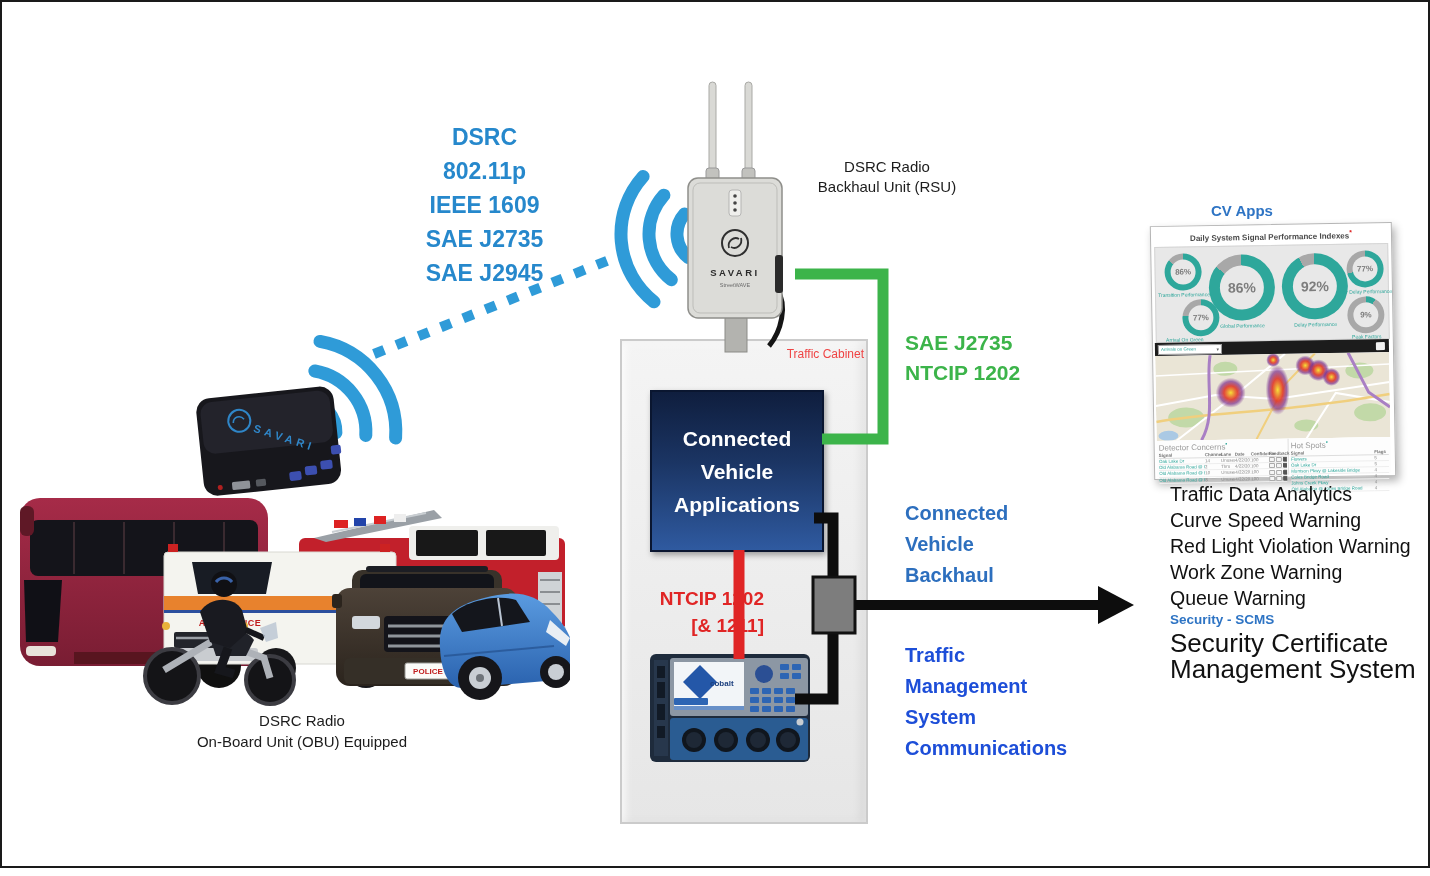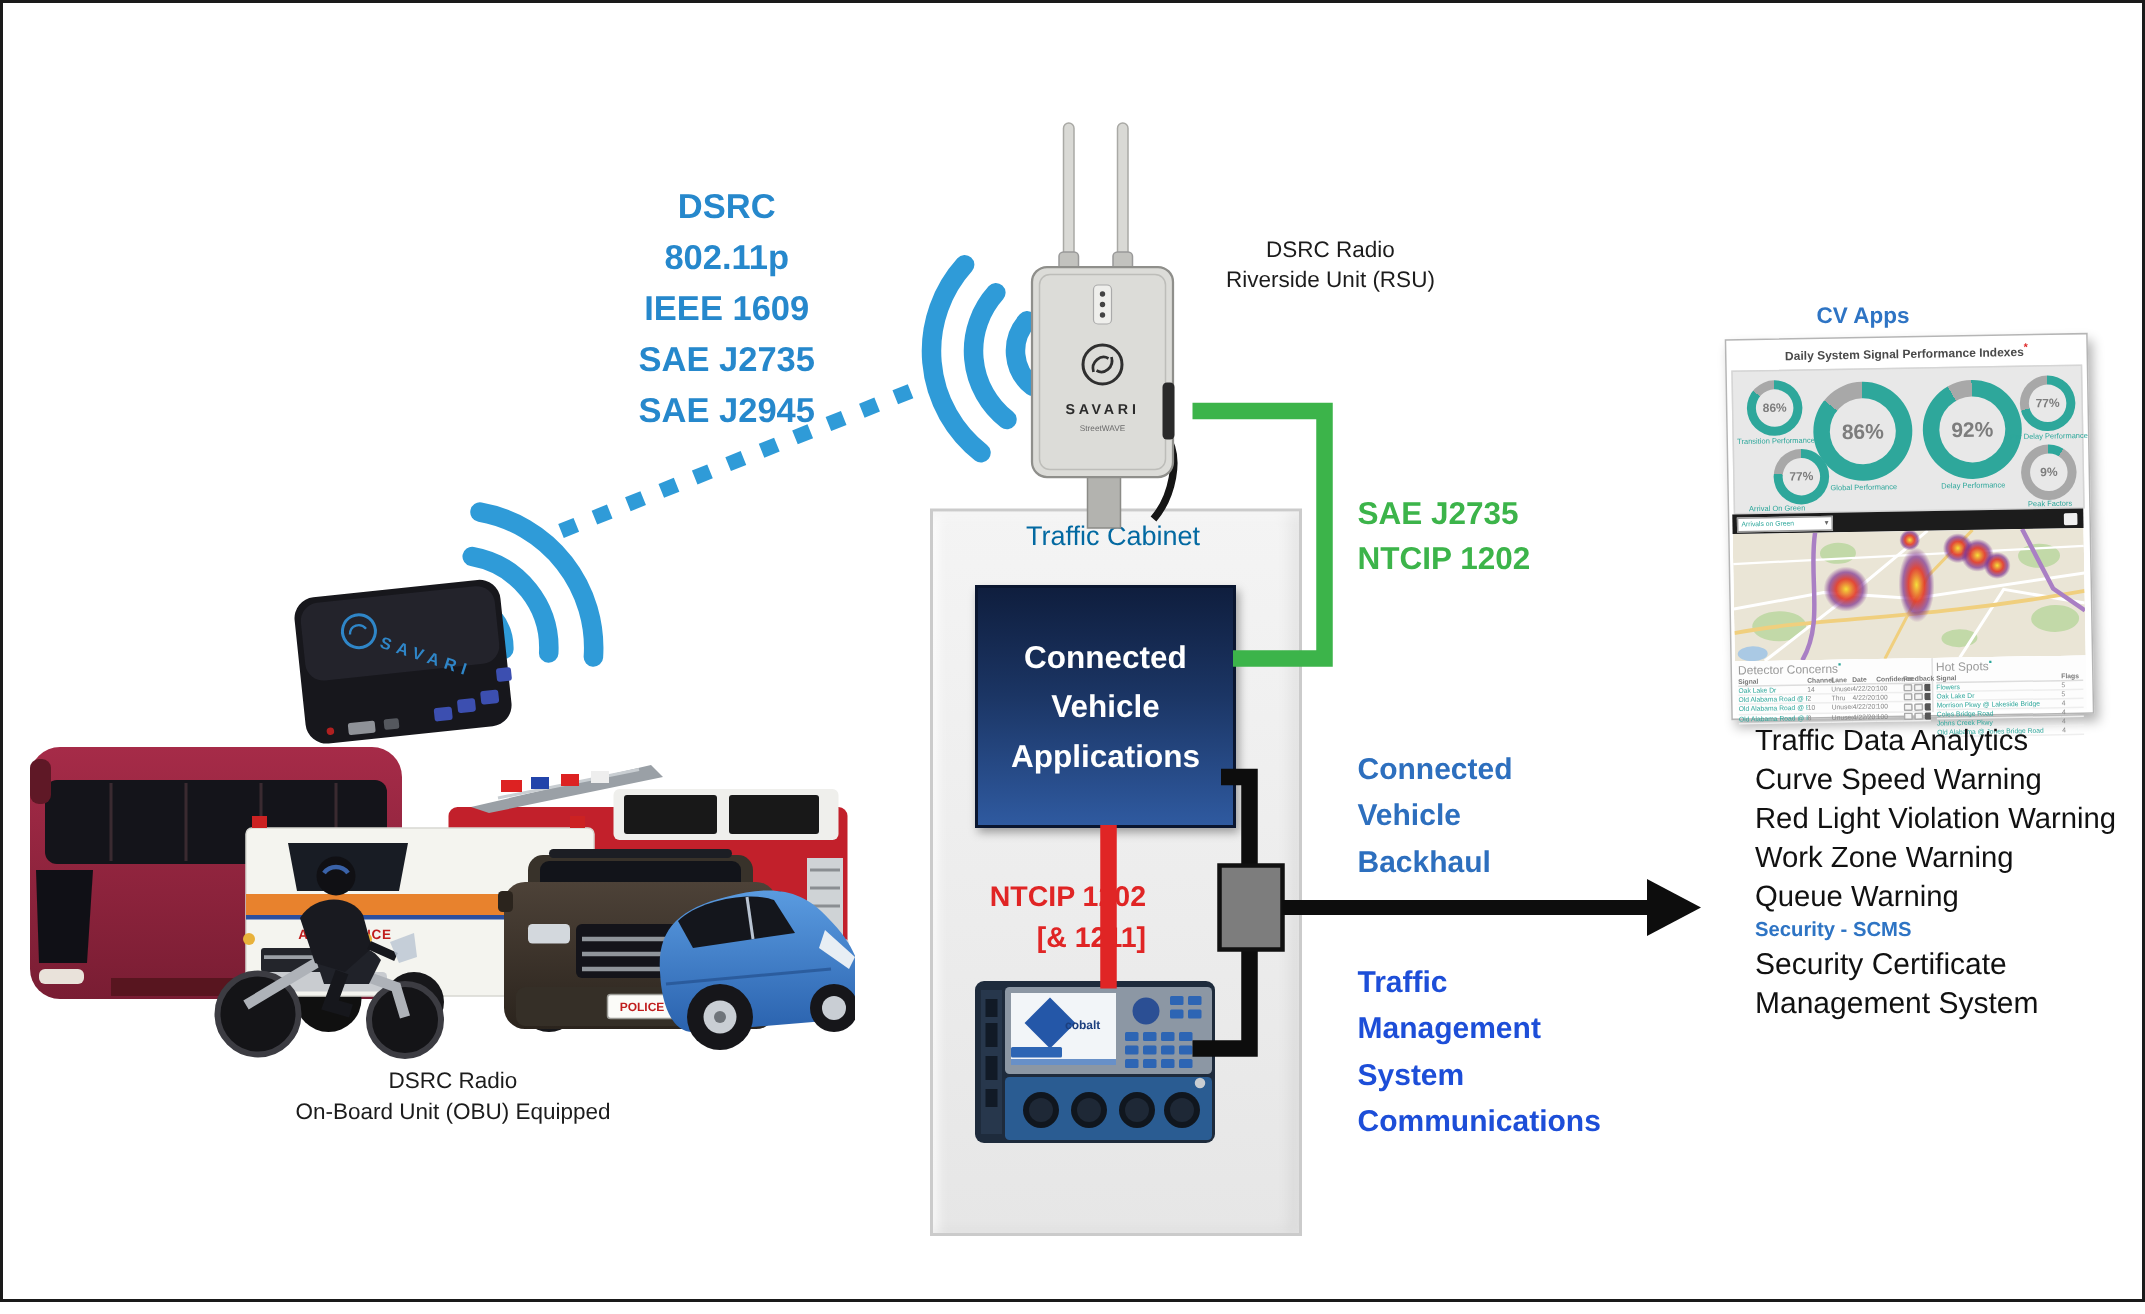--- a/index.html
+++ b/index.html
@@ -11,21 +11,21 @@
                   font-weight:bold;font-size:23px;line-height:34px;z-index:4;}
   
   #rsu-label{left:805px;top:155px;width:160px;font-size:15px;line-height:20px;color:#1c1c1c;text-align:center;z-index:4;}
   #rsu-device{left:683px;top:78px;z-index:6;}
   
   #obu-device{left:188px;top:372px;z-index:6;}
   #obu-caption{left:145px;top:708px;width:310px;text-align:center;font-size:15px;line-height:21px;color:#1c1c1c;z-index:4;}
   
   #cabinet{left:618px;top:337px;width:244px;height:481px;background:linear-gradient(180deg,#f4f4f4,#e6e6e6);
            border:2px solid #cbcbcb;box-shadow:inset -6px 0 10px rgba(0,0,0,.06), inset 3px 3px 8px rgba(255,255,255,.8);z-index:1;}
-  #cabinet-label{left:618px;top:345px;width:244px;text-align:center;font-size:18px;color:#0369a1;z-index:3;}
+  #cabinet-label{left:618px;top:345px;width:244px;text-align:right;font-size:12px;color:#ef4444;z-index:3;}
   #cv-app-box{left:648px;top:388px;width:170px;height:158px;z-index:2;
               background:linear-gradient(180deg,#0f1e3e 0%,#1b3564 45%,#2f5aa0 100%);
               border:2px solid #0a1630;box-shadow:2px 3px 6px rgba(0,0,0,.35);
               color:#fff;font-weight:bold;font-size:21px;line-height:33px;text-align:center;
               display:flex;flex-direction:column;justify-content:center;}
   #atc-device{left:646px;top:650px;z-index:3;}
   #atc-label{left:630px;top:768px;width:220px;text-align:center;font-size:23px;font-weight:500;color:#161616;z-index:3;}
   
   #green-label{left:903px;top:326px;width:170px;color:#3CB44A;font-weight:bold;font-size:21px;line-height:30px;z-index:4;}
   #red-label{left:615px;top:583px;width:147px;color:#E02525;font-weight:bold;font-size:19px;line-height:27px;text-align:right;z-index:4;}
@@ -58,21 +58,21 @@
   #hotspots-table{width:102px;}
   table.mini{border-collapse:collapse;width:100%;table-layout:fixed;}
   table.mini th{font-size:4.5px;color:#777;text-align:left;font-weight:bold;border-bottom:1px solid #ddd;padding:0;}
   table.mini td{font-size:4.5px;color:#2EA79B;border-bottom:1px solid #eee;padding:0;overflow:hidden;white-space:nowrap;}
   table.mini td.num{color:#888;}
   .fb{display:inline-block;width:4px;height:3px;border:1px solid #aaa;border-radius:1px;margin-right:1px;vertical-align:middle;background:#f5f5f5;}
   .fb.dark{background:#555;border-color:#555;}
   
   #apps-list{left:1168px;top:479px;font-size:19.5px;line-height:26px;color:#111;z-index:4;}
   #security-heading{left:1168px;top:610px;font-size:13.5px;font-weight:bold;color:#2E74C4;z-index:4;}
-  #security-lines{left:1168px;top:628px;font-size:20px;line-height:26px;color:#111;z-index:4;}
+  #security-lines{left:1168px;top:628px;font-size:26px;line-height:26px;color:#111;z-index:4;}
   
   #wires{left:0;top:0;z-index:5;pointer-events:none;}
   #vehicles{left:12px;top:478px;z-index:2;}
 </style>
 </head>
 <body>
 
 <div id="canvas">
 
   <div class="abs" id="protocol-stack">
@@ -97,21 +97,21 @@
     <circle cx="50" cy="123" r="1.8" fill="#444"></circle>
     <circle cx="50" cy="130" r="1.8" fill="#444"></circle>
     <circle cx="50" cy="163" r="13" fill="none" stroke="#2f2f2f" stroke-width="2"></circle>
     <path d="M44,168 C42,161 49,156 54,159 M56,158 C58,165 51,170 46,167" fill="none" stroke="#2f2f2f" stroke-width="1.8"></path>
     <text x="50" y="196" text-anchor="middle" font-size="9.5" font-weight="bold" letter-spacing="2.5" fill="#2b2b2b" font-family="Liberation Sans,sans-serif">SAVARI</text>
     <text x="50" y="207" text-anchor="middle" font-size="5.5" fill="#6b6b6b" font-family="Liberation Sans,sans-serif">StreetWAVE</text>
     <rect x="90" y="175" width="8" height="38" rx="3" fill="#2a2a2a"></rect>
   </svg>
   <div class="abs" id="rsu-label">
     <div>DSRC Radio</div>
-    <div>Riverside Unit (RSU)</div>
+    <div>Backhaul Unit (RSU)</div>
   </div>
 
   <svg class="abs" id="obu-device" width="160" height="135" viewBox="0 0 160 135">
     <g transform="rotate(-6 80 70)">
       <rect x="10" y="18" width="138" height="98" rx="14" fill="#17171c"></rect>
       <rect x="14" y="22" width="130" height="52" rx="12" fill="#23232b"></rect>
       <g transform="rotate(24 60 55)">
         <circle cx="48" cy="48" r="11" fill="none" stroke="#2f86c8" stroke-width="2"></circle>
         <path d="M43,52 C41,46 47,42 52,45" fill="none" stroke="#2f86c8" stroke-width="1.6"></path>
         <text x="64" y="54" font-size="11" font-weight="bold" letter-spacing="4" fill="#2f86c8" font-family="Liberation Sans,sans-serif">SAVARI</text>

